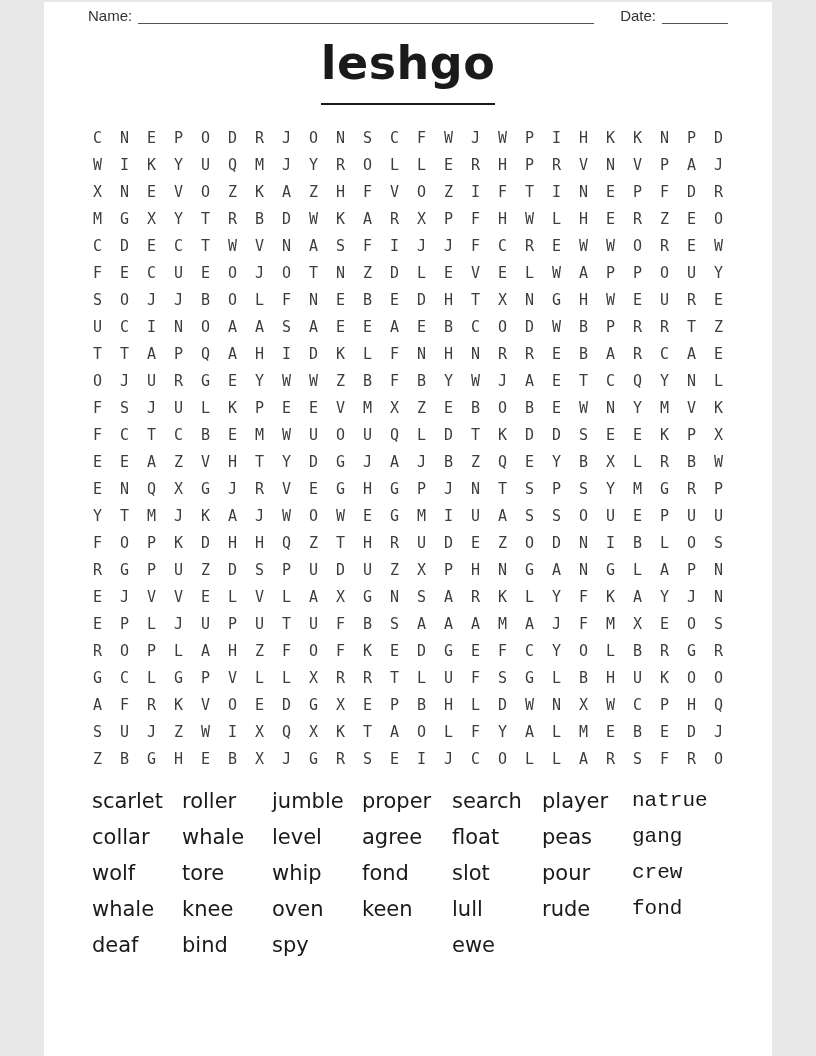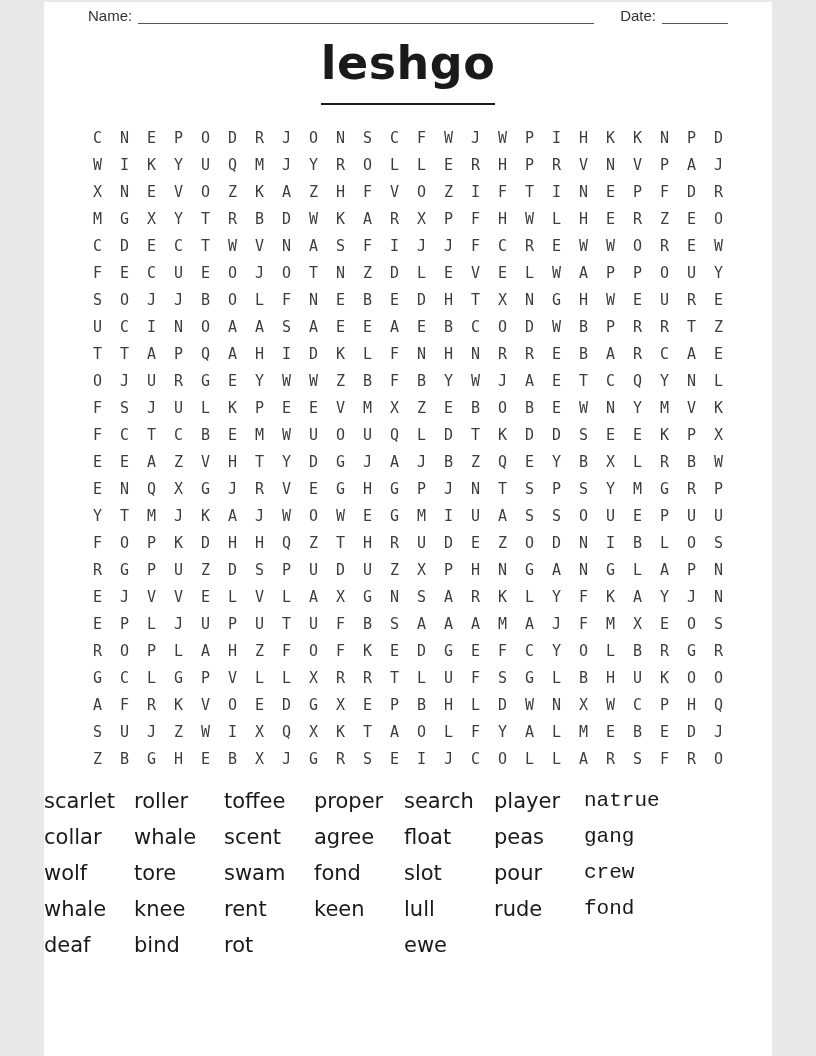--- a/index.html
+++ b/index.html
@@ -70,20 +70,21 @@
   .cell {
     display: flex;
     align-items: center;
     justify-content: center;
     user-select: none;
   }
   
   .words {
     display: flex;
     align-items: flex-start;
+    padding-left: 48px;
     margin-top: 10px;
   }
   .word-col { width: 90px; }
   .word-col:last-child { width: auto; font-family: Liberation Mono, monospace; }
   .word {
     font-size: 21px;
     line-height: 36px;
     color: var(--text);
     white-space: nowrap;
   }
@@ -690,25 +691,25 @@
         <div class="word">deaf</div>
       </div>
       <div class="word-col">
         <div class="word">roller</div>
         <div class="word">whale</div>
         <div class="word">tore</div>
         <div class="word">knee</div>
         <div class="word">bind</div>
       </div>
       <div class="word-col">
-        <div class="word">toffee</div>
-        <div class="word">scent</div>
-        <div class="word">swam</div>
-        <div class="word">rent</div>
-        <div class="word">rot</div>
+        <div class="word">jumble</div>
+        <div class="word">level</div>
+        <div class="word">whip</div>
+        <div class="word">oven</div>
+        <div class="word">spy</div>
       </div>
       <div class="word-col">
         <div class="word">proper</div>
         <div class="word">agree</div>
         <div class="word">fond</div>
         <div class="word">keen</div>
       </div>
       <div class="word-col">
         <div class="word">search</div>
         <div class="word">float</div>

